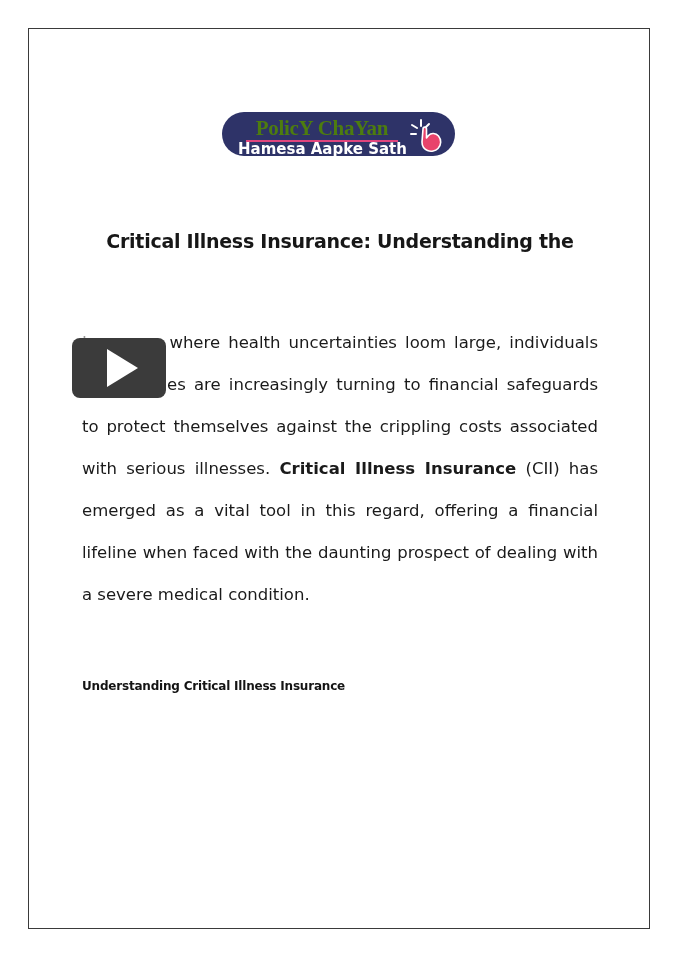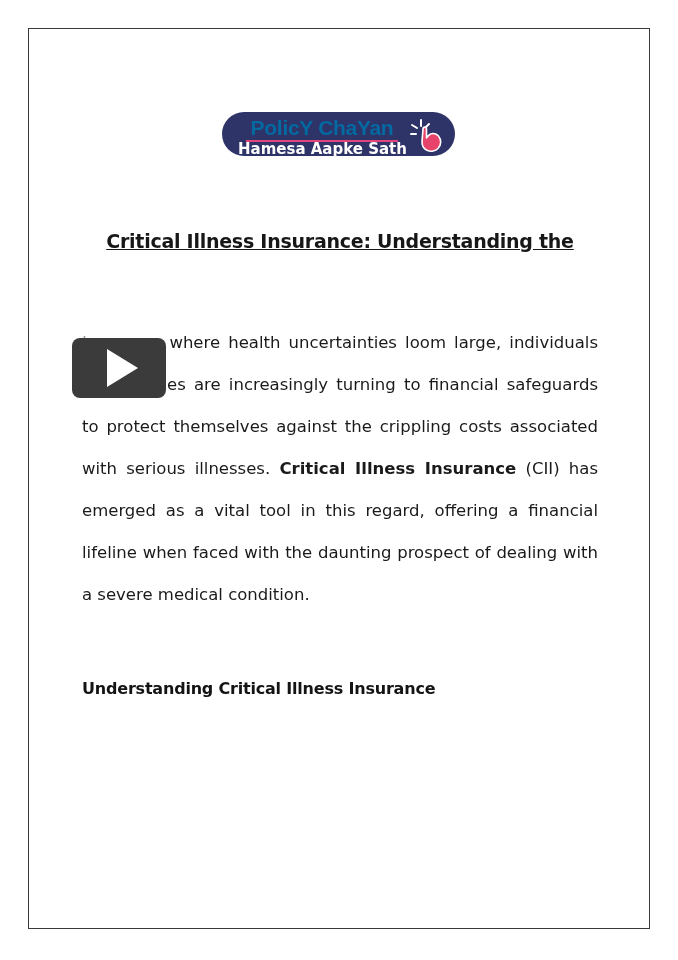--- a/index.html
+++ b/index.html
@@ -49,24 +49,24 @@
     border-radius: 22px;
   }
   #logo-text-block {
     position: absolute;
     left: 16px;
     top: 4px;
     width: 168px;
     text-align: center;
   }
   #logo-wordmark {
-    font-family: Liberation Sans, sans-serif;
+    font-family: Liberation Serif, serif;
     font-size: 21px;
     font-weight: bold;
-    color: #0369a1;
+    color: #4d7c0f;
     letter-spacing: -0.3px;
     line-height: 24px;
     white-space: nowrap;
   }
   #logo-rule {
     width: 152px;
     height: 1.5px;
     background: #e0447d;
     margin: 0 auto;
   }
@@ -94,21 +94,21 @@
     top: 203px;
     width: 516px;
     text-align: center;
     font-family: "DejaVu Sans", sans-serif;
     font-size: 19px;
     font-weight: bold;
     color: #171717;
     line-height: 50px;
     letter-spacing: -0.25px;
   }
-  #doc-title .tline { display: block; text-decoration: underline; }
+  #doc-title .tline { display: block; }
 
   
   .body-block {
     position: absolute;
     left: 82px;
     width: 516px;
     font-family: "DejaVu Sans", sans-serif;
     font-size: 16.5px;
     color: #1a1a1a;
     line-height: 42px;
@@ -117,21 +117,21 @@
   }
   .body-block b { font-weight: bold; }
 
   #para-intro { top: 305px; }
   #section-heading {
     position: absolute;
     left: 82px;
     top: 662px;
     width: 516px;
     font-family: "DejaVu Sans", sans-serif;
-    font-size: 16px;
+    font-size: 12px;
     font-weight: bold;
     color: #141414;
     line-height: 28px;
     letter-spacing: -0.2px;
   }
   #para-definition { top: 708px; }
 
   .doc-link {
     color: #1f6cb4;
     font-weight: bold;

